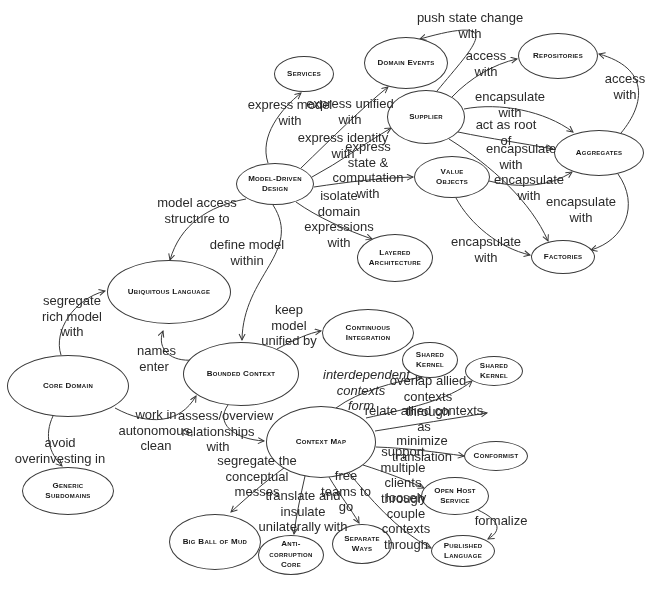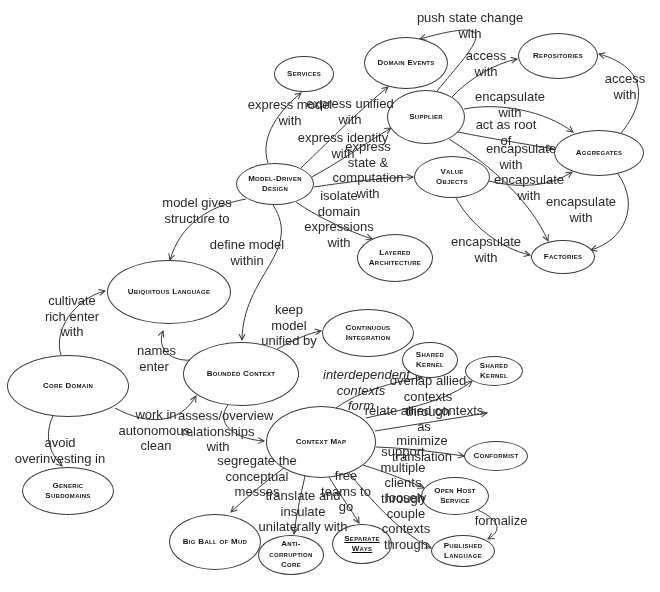--- a/index.html
+++ b/index.html
@@ -119,36 +119,36 @@
     </div>
   <div class="node" style="left:266px;top:406px;width:110px;height:72px;">
       <span class="nl">Context Map</span>
     </div>
   <div class="node" style="left:169px;top:514px;width:92px;height:56px;">
       <span class="nl">Big Ball of Mud</span>
     </div>
   <div class="node" style="left:258px;top:535px;width:66px;height:40px;">
       <span class="nl" style="max-width:52px;">Anti-corruption Core</span>
     </div>
-  <div class="node" style="left:332px;top:524px;width:60px;height:40px;text-decoration:underline;">
+  <div class="node" style="left:332px;top:524px;width:60px;height:40px;">
       <span class="nl" style="max-width:48px;">Separate Ways</span>
     </div>
 
   <div class="el" style="left:470px;top:26px;width:110px;">push state change with</div>
   <div class="el" style="left:486px;top:64px;width:60px;">access with</div>
   <div class="el" style="left:625px;top:87px;width:60px;">access with</div>
   <div class="el" style="left:290px;top:113px;width:95px;">express model with</div>
   <div class="el" style="left:350px;top:112px;width:100px;">express unified with</div>
   <div class="el" style="left:343px;top:146px;width:100px;">express identity with</div>
   <div class="el" style="left:368px;top:170px;width:74px;">express state &amp; computation with</div>
   <div class="el" style="left:339px;top:219px;width:72px;">isolate domain expressions with</div>
-  <div class="el" style="left:197px;top:211px;width:110px;">model gives structure to</div>
+  <div class="el" style="left:197px;top:211px;width:110px;">model access structure to</div>
   <div class="el" style="left:247px;top:253px;width:100px;">define model within</div>
   <div class="el" style="left:154px;top:359px;width:34px;">names enter</div>
-  <div class="el" style="left:72px;top:316px;width:60px;">cultivate rich enter with</div>
+  <div class="el" style="left:72px;top:316px;width:60px;">segregate rich model with</div>
   <div class="el" style="left:156px;top:430px;width:82px;">work in autonomous, clean</div>
   <div class="el" style="left:60px;top:451px;width:100px;">avoid overinvesting in</div>
   <div class="el" style="left:289px;top:325px;width:58px;">keep model unified by</div>
   <div class="el" style="left:218px;top:431px;width:80px;">assess/overview relationships with</div>
   <div class="el" style="left:361px;top:390px;width:76px;font-style:italic;">interdependent contexts form</div>
   <div class="el" style="left:428px;top:396px;width:80px;">overlap allied contexts through</div>
   <div class="el" style="left:424px;top:419px;width:120px;">relate allied contexts as</div>
   <div class="el" style="left:422px;top:449px;width:100px;">minimize translation</div>
   <div class="el" style="left:403px;top:475px;width:82px;">support multiple clients through</div>
   <div class="el" style="left:406px;top:521px;width:62px;">loosely couple contexts through</div>

